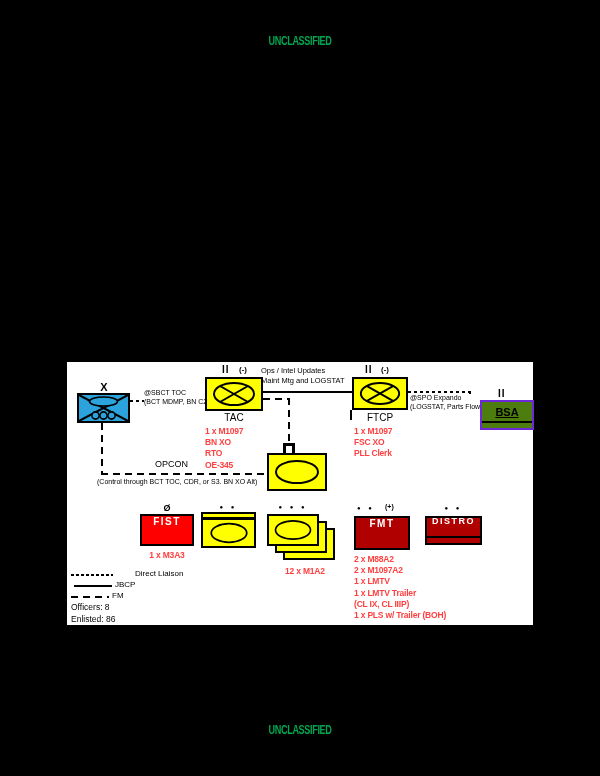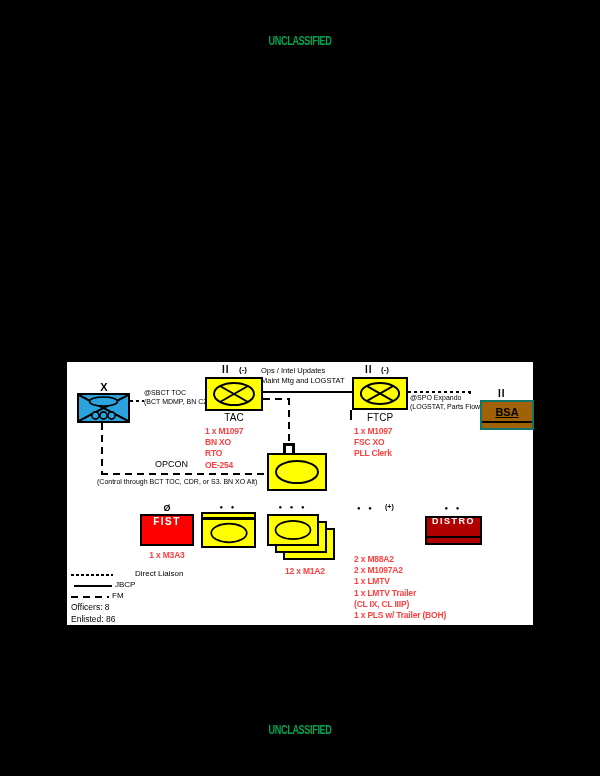--- a/index.html
+++ b/index.html
@@ -7,21 +7,21 @@
         font-family:"Liberation Sans","DejaVu Sans",sans-serif;}
   .classif{position:absolute;left:0;width:600px;text-align:center;color:#00A651;
            font-weight:bold;font-size:13px;}
   .classif span{display:inline-block;transform:scaleX(0.70);letter-spacing:-0.5px;}
   .diagram{position:absolute;left:65px;top:360px;width:470px;height:267px;
            background:#fff;border:2px solid #000;box-sizing:border-box;}
   .abs{position:absolute;}
   .ybox{position:absolute;background:#FFFF00;border:2px solid #000;box-sizing:border-box;
         display:flex;align-items:center;justify-content:center;}
   .bluebox{position:absolute;background:#2CA3DC;border:2px solid #000;box-sizing:border-box;}
-  .tanbox{position:absolute;background:#a16207;border:2px solid #0f766e;box-sizing:border-box;}
+  .tanbox{position:absolute;background:#4d7c0f;border:2px solid #6d28d9;box-sizing:border-box;}
   .redbox{position:absolute;border:2px solid #000;box-sizing:border-box;color:#fff;
           font-weight:bold;display:flex;justify-content:center;
           letter-spacing:1.5px;}
   .lbl{position:absolute;color:#000;}
   .eq{position:absolute;color:#FF4040;font-weight:bold;font-size:8.5px;line-height:11.2px;
       letter-spacing:-0.2px;white-space:nowrap;}
   .echelon{position:absolute;color:#000;font-weight:bold;font-size:10px;letter-spacing:1px;}
   .mod{position:absolute;color:#000;font-size:8px;font-weight:bold;}
   .dots{position:absolute;color:#000;font-size:6px;letter-spacing:3px;text-align:center;}
   .hl-solid{position:absolute;height:2px;background:#000;}
@@ -75,21 +75,21 @@
         <ellipse cx="24" cy="13" rx="20" ry="11" fill="none" stroke="#000" stroke-width="2"></ellipse>
         <line x1="10" y1="5" x2="38" y2="21" stroke="#000" stroke-width="2"></line>
         <line x1="10" y1="21" x2="38" y2="5" stroke="#000" stroke-width="2"></line>
       </svg>
     </div>
     <div class="lbl" style="left:138px;top:50px;width:58px;text-align:center;font-size:10px;">TAC</div>
     <div class="eq" style="left:138px;top:64px;">
       <div>1 x M1097</div>
       <div>BN XO</div>
       <div>RTO</div>
-      <div>OE-254</div>
+      <div>OE-345</div>
     </div>
 
     <div class="linklabel" style="left:194px;top:4px;background:transparent;font-size:7.5px;line-height:9.5px;">
       <div>Ops / Intel Updates</div>
       <div>Maint Mtg and LOGSTAT</div>
     </div>
     <div class="hl-solid" style="left:196px;top:29px;width:89px;"></div>
 
     <div class="hl-fm" style="left:196px;top:36px;width:26px;"></div>
     <div class="vl-fm" style="left:221px;top:36px;height:46px;"></div>
@@ -160,20 +160,23 @@
       <svg width="40" height="22" viewBox="0 0 48 26">
         <ellipse cx="24" cy="13" rx="21" ry="11" fill="none" stroke="#000" stroke-width="2"></ellipse>
       </svg>
     </div>
     <div class="eq" style="left:218px;top:204px;">
       <div>12 x M1A2</div>
     </div>
 
     <div class="dots" style="left:290px;top:143px;width:34px;text-align:left;">● ●</div>
     <div class="mod" style="left:318px;top:141px;font-size:7px;">(+)</div>
+    <div class="redbox" style="left:287px;top:154px;width:56px;height:34px;background:#B00000;font-size:10px;">
+      <span>FMT</span>
+    </div>
     <div class="eq" style="left:287px;top:192px;">
       <div>2 x M88A2</div>
       <div>2 x M1097A2</div>
       <div>1 x LMTV</div>
       <div>1 x LMTV Trailer</div>
       <div>(CL IX, CL IIIP)</div>
       <div>1 x PLS w/ Trailer (BOH)</div>
     </div>
 
     <div class="dots" style="left:358px;top:143px;width:57px;">● ●</div>

